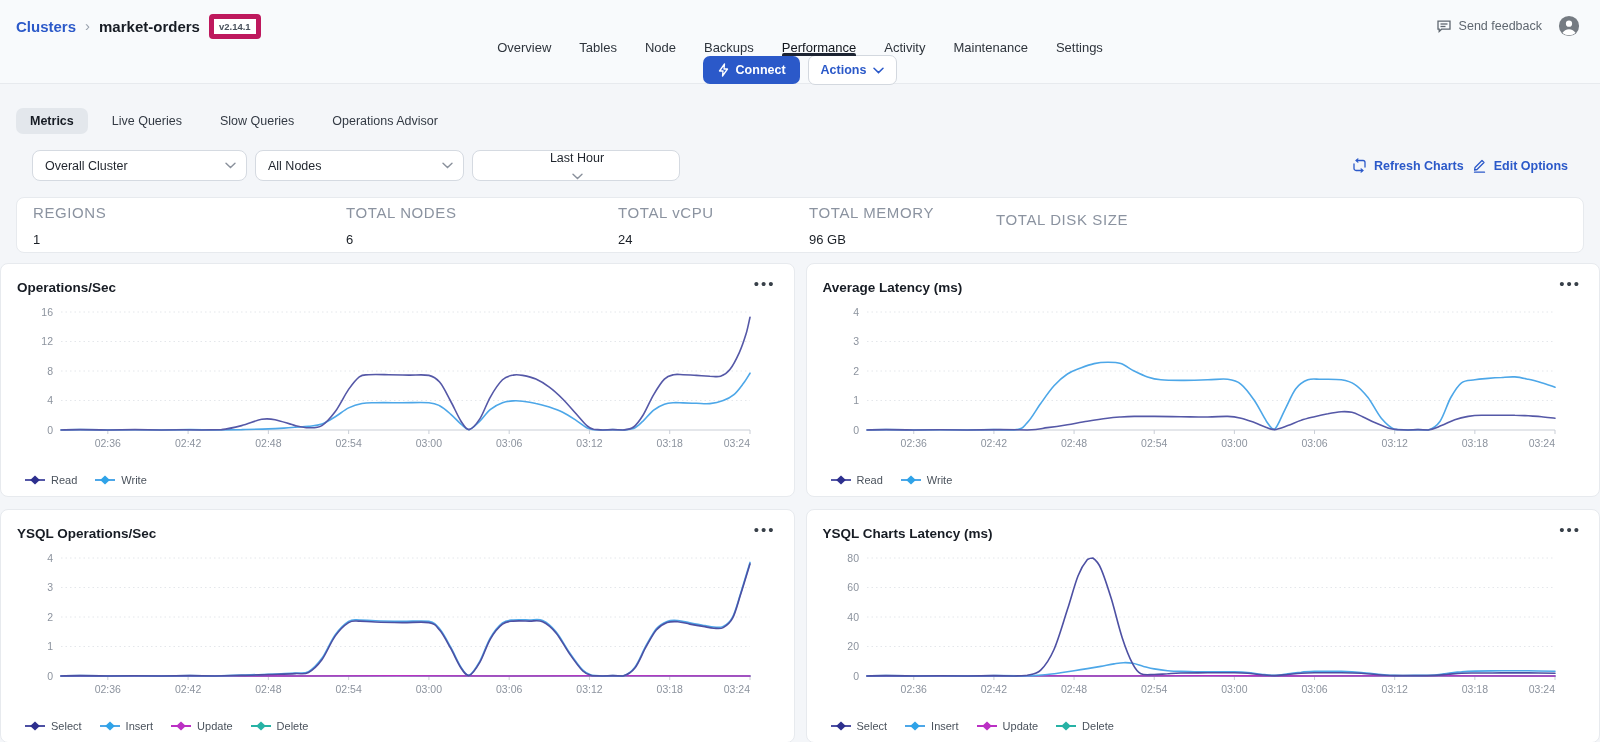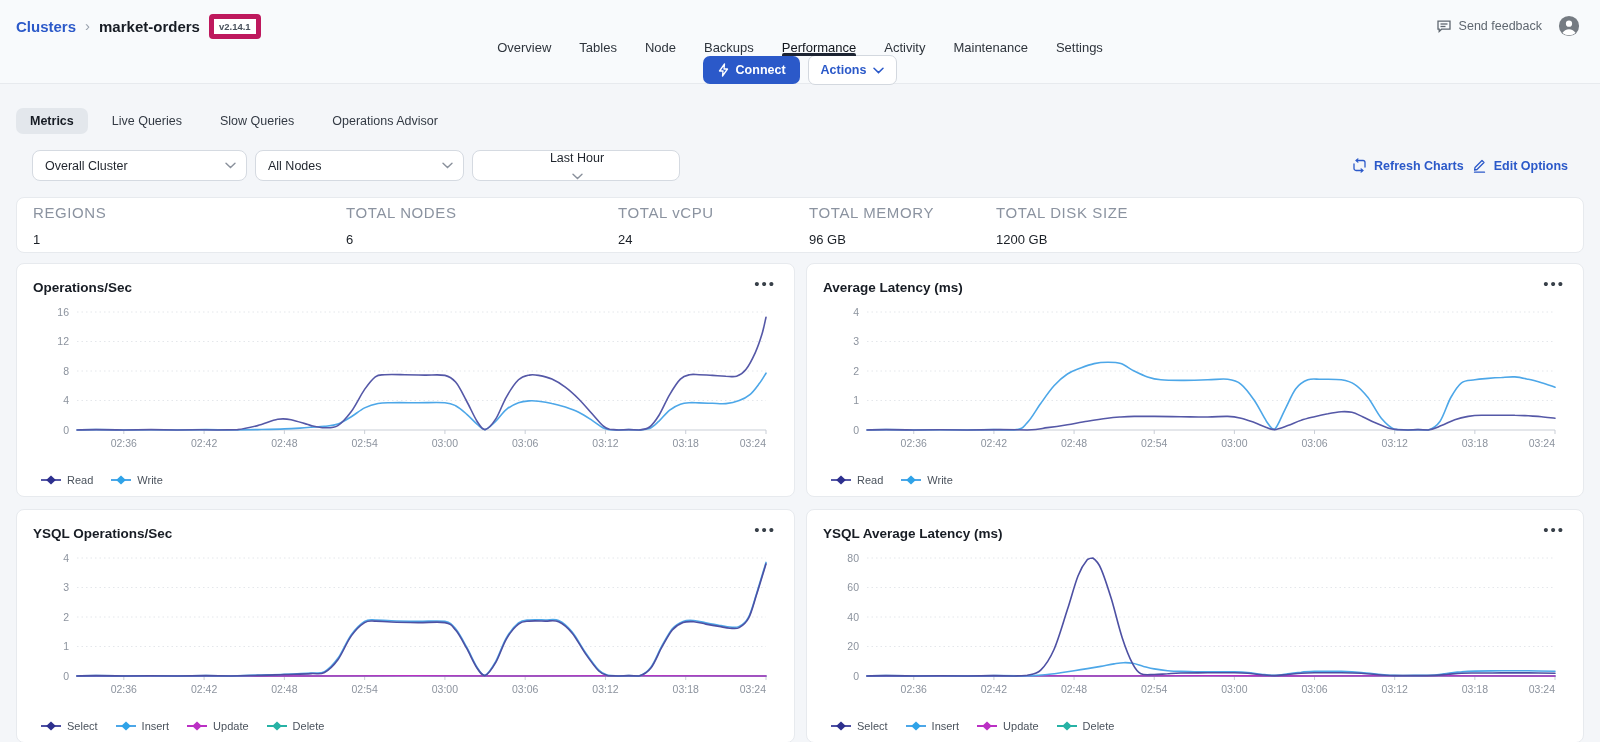--- a/index.html
+++ b/index.html
@@ -38,21 +38,21 @@
   .sel-1 { width:215px; } .sel-2 { width:209px; } .sel-3 { width:208px;flex-direction:column; }
   .filters-right { margin-left:auto; display:flex; gap:8px; align-items:center; }
   .link-btn { display:flex; align-items:center; gap:7px; color:#2b59c9; font-size:12.5px; font-weight:bold; cursor:pointer; }
 
   
   .stats-card { margin:4px 16px 10px; background:#fff; border:1px solid #e7eaee; border-radius:8px; height:56px; display:grid; grid-template-columns:313px 272px 191px 187px 190px 1fr; align-items:center; padding:0 16px; }
   .stat-label { font-size:15px; color:#8b93a0; letter-spacing:0.6px; margin-bottom:11px; }
   .stat-value { font-size:13px; color:#1b2027; }
 
   
-  .charts-grid { display:grid; grid-template-columns:1fr 1fr; gap:12px 11px; padding:0 16px; }
+  .charts-grid { display:grid; grid-template-columns:1fr 1fr; gap:12px 11px; padding:0 0; }
   .chart-card { background:#fff; border:1px solid #e7eaee; border-radius:8px; padding:14px 16px 10px; }
   .chart-head { display:flex; align-items:center; justify-content:space-between; margin-bottom:6px; }
   .chart-title { font-size:13.5px; font-weight:bold; color:#171c24; }
   .dots-btn { color:#384049; font-size:15px; letter-spacing:2px; line-height:8px; cursor:pointer; padding:2px 2px 8px; }
   .chart-svg-wrap { width:100%; }
   .chart-legend { display:flex; gap:18px; align-items:center; padding:6px 0 0 8px; }
   .legend-item { display:flex; align-items:center; gap:6px; }
   .legend-label { font-size:11px; color:#4a525c; }
 </style>
 </head>
@@ -183,21 +183,20 @@
   <div>
       <div class="stat-label">TOTAL vCPU</div>
       <div class="stat-value">24</div>
     </div>
   <div>
       <div class="stat-label">TOTAL MEMORY</div>
       <div class="stat-value">96 GB</div>
     </div>
   <div>
       <div class="stat-label">TOTAL DISK SIZE</div>
-      <div class="stat-value">1200 GB</div>
     </div>
 </div>
 
 <div class="charts-grid">
   <div class="chart-card">
     <div class="chart-head">
       <span class="chart-title">Operations/Sec</span>
       <span class="dots-btn">•••</span>
     </div>
     <div class="chart-svg-wrap"><svg width="745" height="162" viewBox="0 0 745 162">
@@ -371,21 +370,21 @@
             <line x1="0" y1="5" x2="20" y2="5" stroke="#27b2a5" stroke-width="2"></line>
             <path d="M10,0.5 L14.8,5 L10,9.5 L5.2,5 Z" fill="#27b2a5"></path>
           </svg>
           <span class="legend-label">Delete</span>
         </div>
       </div>
   </div>
 
   <div class="chart-card">
     <div class="chart-head">
-      <span class="chart-title">YSQL Average Latency (ms)</span>
+      <span class="chart-title">YSQL Charts Latency (ms)</span>
       <span class="dots-btn">•••</span>
     </div>
     <div class="chart-svg-wrap"><svg width="744" height="162" viewBox="0 0 744 162">
           <line x1="44" y1="128" x2="732" y2="128" stroke-width="1" stroke="#c9ced6"></line>
           <text x="36" y="131.5" text-anchor="end" font-size="10.5" font-family="&quot;Liberation Sans&quot;, sans-serif" fill="#8c939e">0</text>
           <line x1="44" y1="98.5" x2="732" y2="98.5" stroke-width="1" stroke="#e4e7eb" stroke-dasharray="1.5 3"></line>
           <text x="36" y="102" text-anchor="end" font-size="10.5" font-family="&quot;Liberation Sans&quot;, sans-serif" fill="#8c939e">20</text>
           <line x1="44" y1="69" x2="732" y2="69" stroke-width="1" stroke="#e4e7eb" stroke-dasharray="1.5 3"></line>
           <text x="36" y="72.5" text-anchor="end" font-size="10.5" font-family="&quot;Liberation Sans&quot;, sans-serif" fill="#8c939e">40</text>
           <line x1="44" y1="39.5" x2="732" y2="39.5" stroke-width="1" stroke="#e4e7eb" stroke-dasharray="1.5 3"></line>

